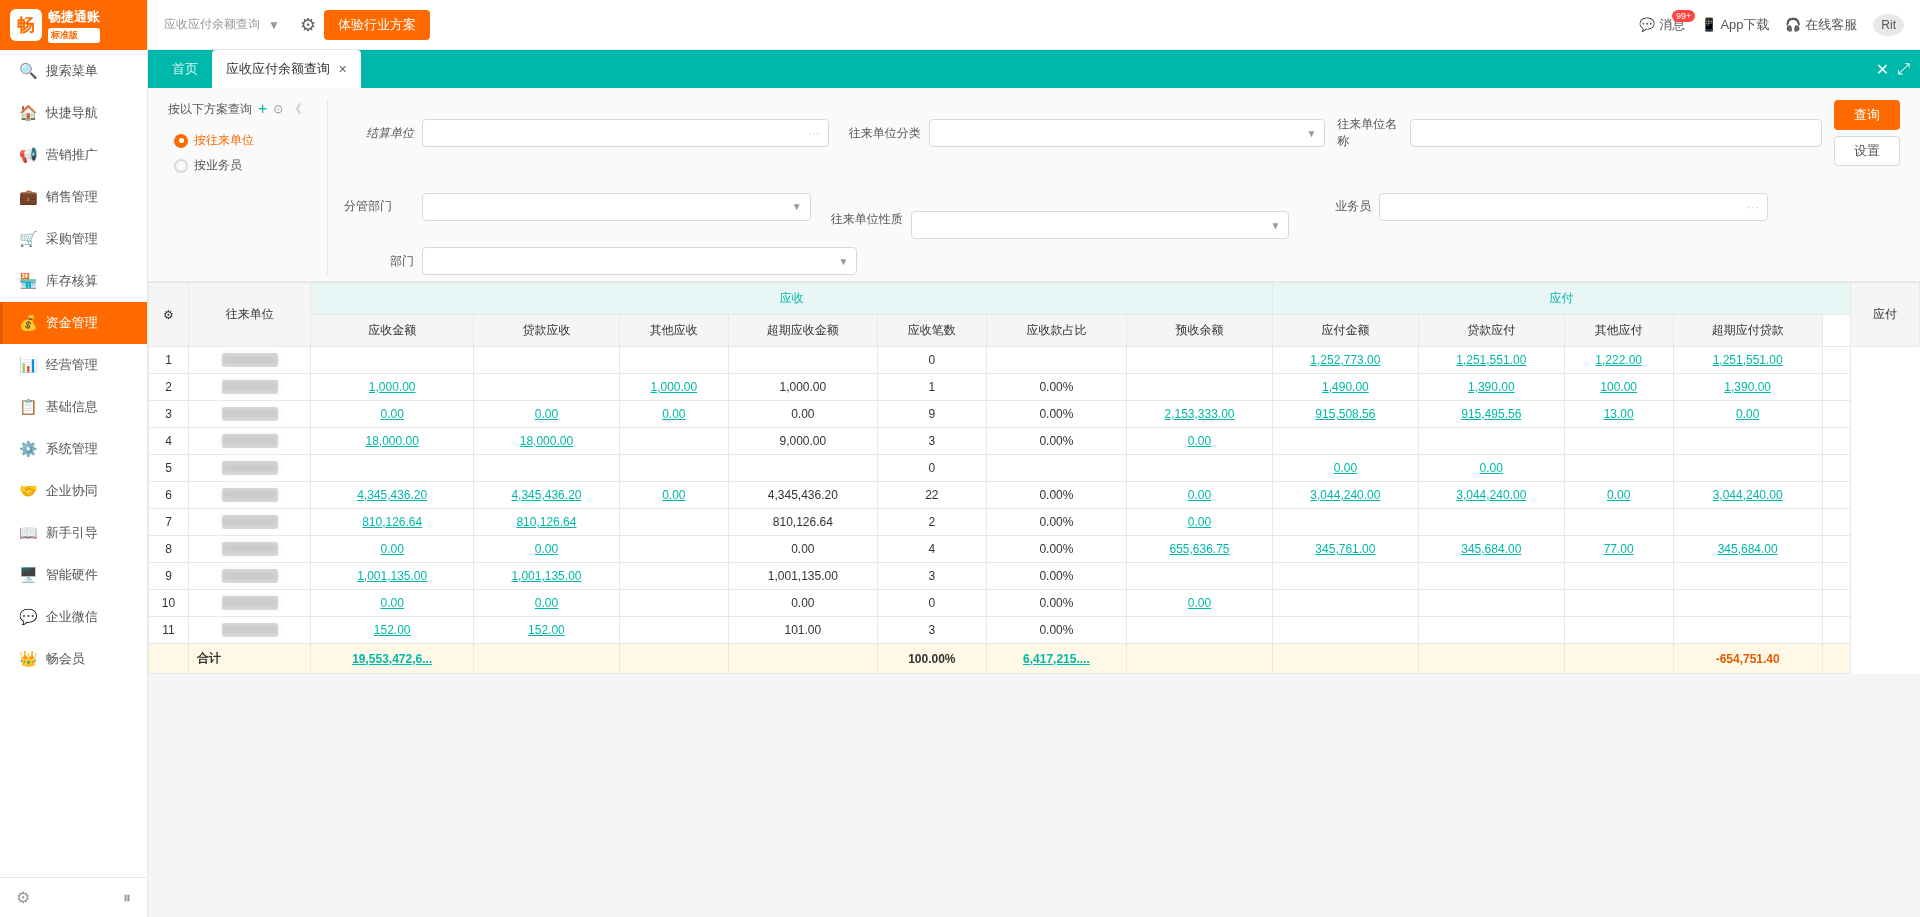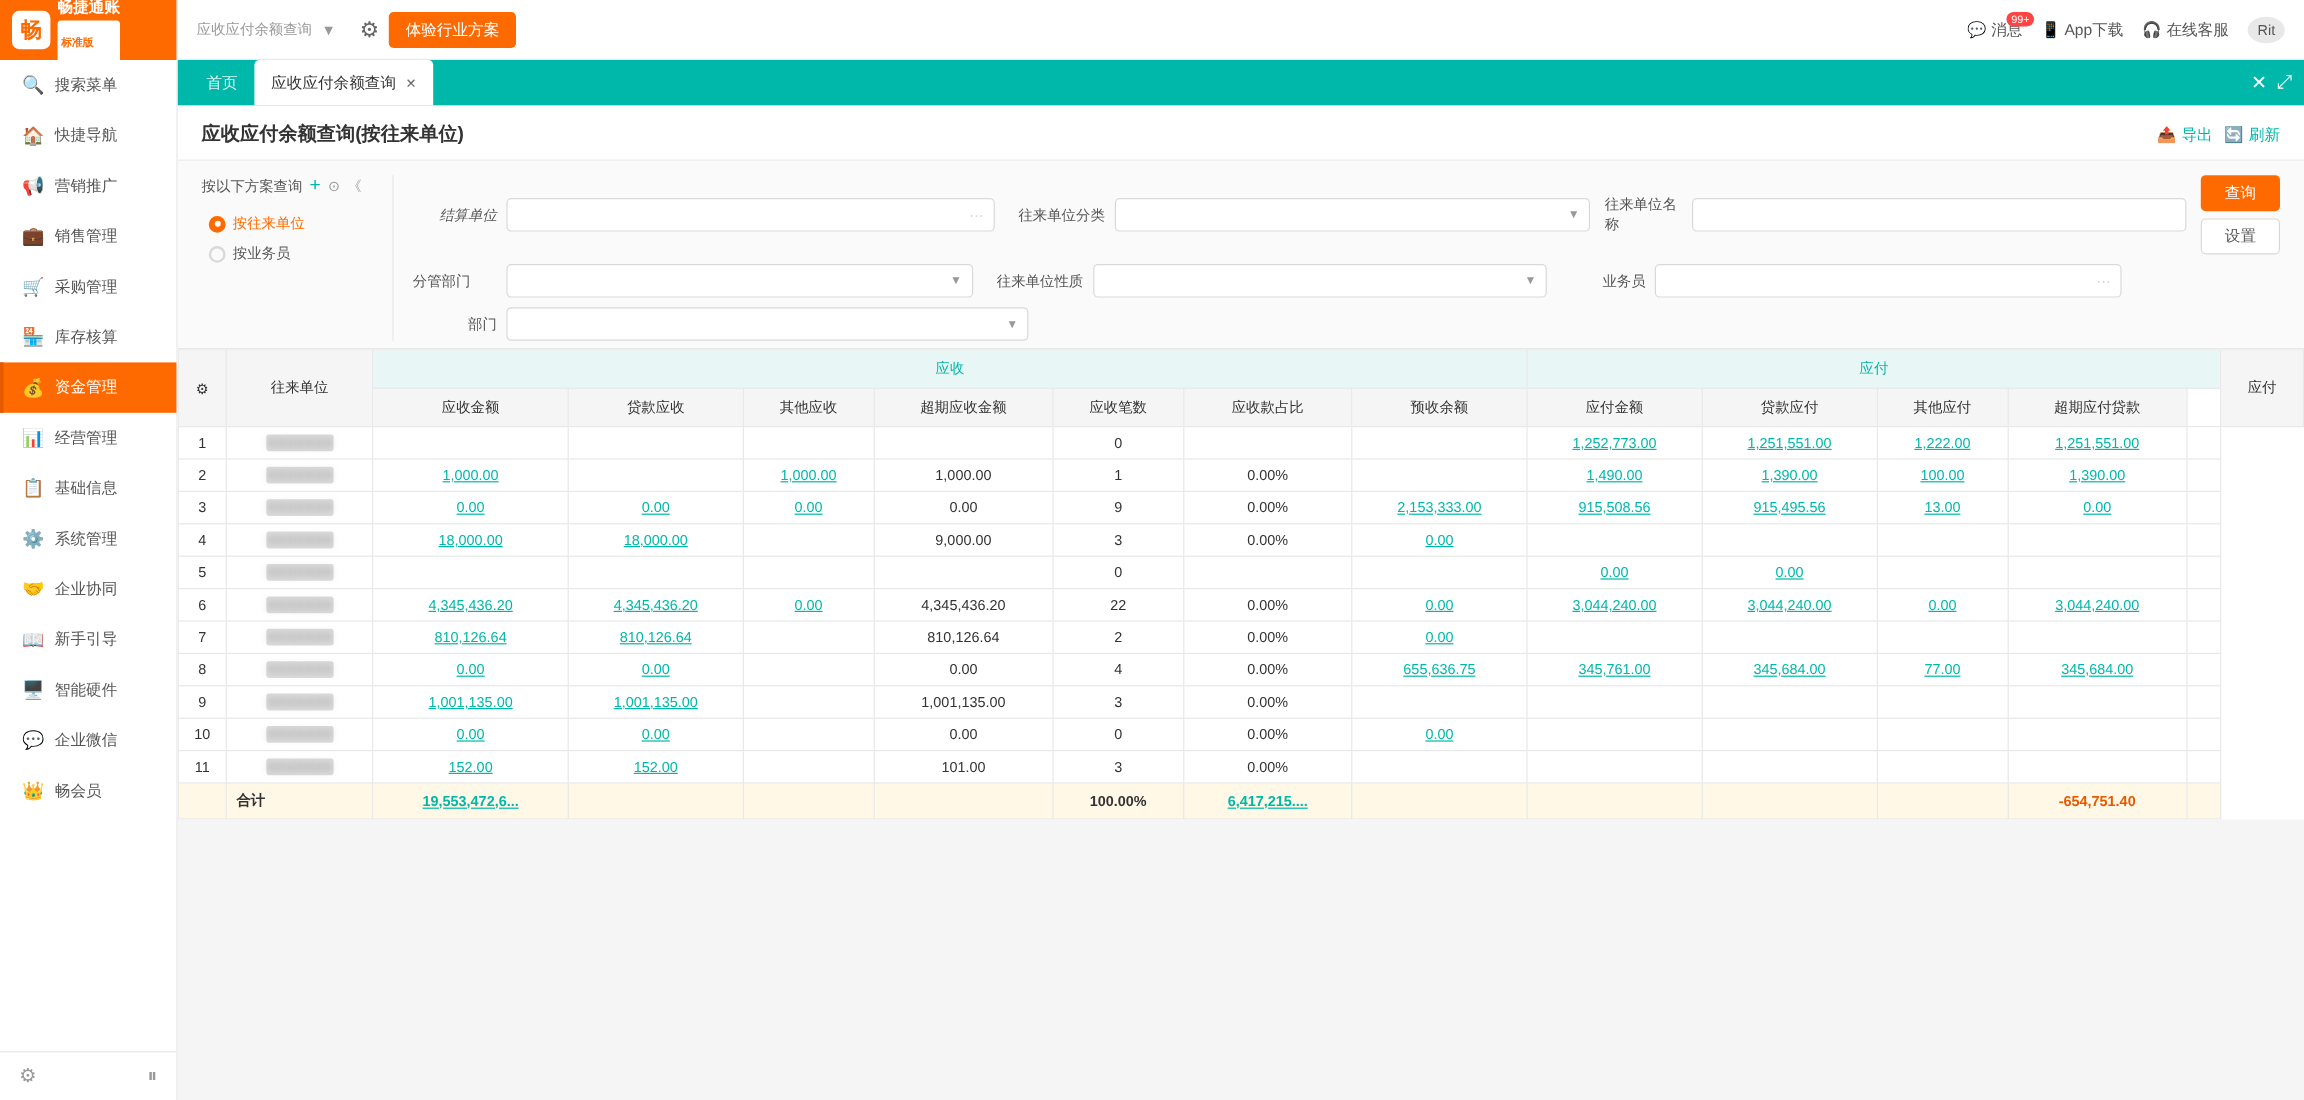--- a/index.html
+++ b/index.html
@@ -2,21 +2,21 @@
 <html><head>
   <meta charset="utf-8">
   <style>
     * { box-sizing: border-box; margin: 0; padding: 0; }
     body { font-family: 'Microsoft YaHei', Arial, sans-serif; font-size: 12px; color: #333; background: #f0f2f5; display: flex; height: 917px; overflow: hidden; }
 
     
     .sidebar { width: 148px; background: #fff; display: flex; flex-direction: column; border-right: 1px solid #e8e8e8; flex-shrink: 0; }
     .sidebar-logo { background: #ff6a00; height: 50px; display: flex; align-items: center; padding: 0 10px; color: #fff; font-size: 13px; font-weight: bold; }
     .sidebar-logo .logo-icon { width: 32px; height: 32px; background: #fff; border-radius: 6px; display: flex; align-items: center; justify-content: center; color: #ff6a00; font-size: 18px; font-weight: bold; margin-right: 6px; }
-    .sidebar-badge { font-size: 9px; background: #fff; color: #ff6a00; border-radius: 3px; padding: 12px 3px; margin-top: 2px; }
+    .sidebar-badge { font-size: 9px; background: #fff; color: #ff6a00; border-radius: 3px; padding: 1px 3px; margin-top: 2px; }
     .sidebar-item { display: flex; align-items: center; padding: 12px 16px; cursor: pointer; color: #555; font-size: 13px; border-left: 3px solid transparent; }
     .sidebar-item.active { background: #ff6a00; color: #fff; border-left: 3px solid #e55a00; }
     .sidebar-item .icon { margin-right: 8px; font-size: 15px; }
     .sidebar-bottom { margin-top: auto; display: flex; align-items: center; justify-content: space-between; padding: 10px 16px; border-top: 1px solid #e8e8e8; }
 
     
     .main { flex: 1; display: flex; flex-direction: column; overflow: hidden; }
 
     
     .topbar { height: 50px; background: #fff; display: flex; align-items: center; padding: 0 16px; border-bottom: 1px solid #e8e8e8; }
@@ -174,33 +174,20 @@
     </div>
     <div class="tabbar-controls">
       <span>✕</span>
       <span>⤢</span>
     </div>
   </div>
 
   <div class="content">
     <div class="page-container">
 
-      <div class="page-header">
-        <h2 class="page-title">应收应付余额查询(按往来单位)</h2>
-        <div class="page-header-actions">
-          <button class="action-btn">
-            <span>📤</span>
-            <span>导出</span>
-          </button>
-          <button class="action-btn">
-            <span>🔄</span>
-            <span>刷新</span>
-          </button>
-        </div>
-      </div>
 
       <div style="display:flex; padding:12px 20px 6px; background:#fafafa; border-bottom:1px solid #e8e8e8;">
 
         <div style="width:160px; flex-shrink:0; padding-right:10px; border-right:1px solid #e8e8e8;">
           <div style="display:flex;align-items:center;gap:6px;margin-bottom:10px;">
             <span style="font-size:12px;color:#555;">按以下方案查询</span>
             <span style="color:#00b8a9;cursor:pointer;font-size:16px;">+</span>
             <span style="color:#999;cursor:pointer;">⊙</span>
             <span style="color:#999;cursor:pointer;">《</span>
           </div>
@@ -244,21 +231,21 @@
             </div>
           </div>
           <div style="display:flex;gap:12px;margin-bottom:8px;align-items:center;">
             <div style="display:flex;align-items:center;flex:1;">
               <span style="width:70px;text-align:left;margin-right:8px;color:#555;font-size:12px;">分管部门</span>
               <div style="flex:1;border:1px solid #d9d9d9;border-radius:4px;padding:4px 8px;background:#fff;display:flex;justify-content:space-between;align-items:center;min-height:28px;cursor:pointer;">
                 <span></span>
                   <span style="color:#999;font-size:10px;">▼</span>
               </div>
             </div>
-            <div style="display:flex;align-items:center;flex:1;">
+            <div style="display:flex;align-items:flex-start;flex:1;margin-top:37px;">
               <span style="width:80px;text-align:right;margin-right:8px;color:#555;font-size:12px;">往来单位性质</span>
               <div style="flex:1;border:1px solid #d9d9d9;border-radius:4px;padding:4px 8px;background:#fff;display:flex;justify-content:space-between;align-items:center;min-height:28px;cursor:pointer;">
                 <span></span>
                   <span style="color:#999;font-size:10px;">▼</span>
               </div>
             </div>
             <div style="display:flex;align-items:center;flex:1;">
               <span style="width:70px;text-align:right;margin-right:8px;color:#555;font-size:12px;">业务员</span>
               <div style="flex:1;border:1px solid #d9d9d9;border-radius:4px;padding:4px 8px;background:#fff;display:flex;justify-content:space-between;align-items:center;min-height:28px;cursor:pointer;">
                 <span></span>

